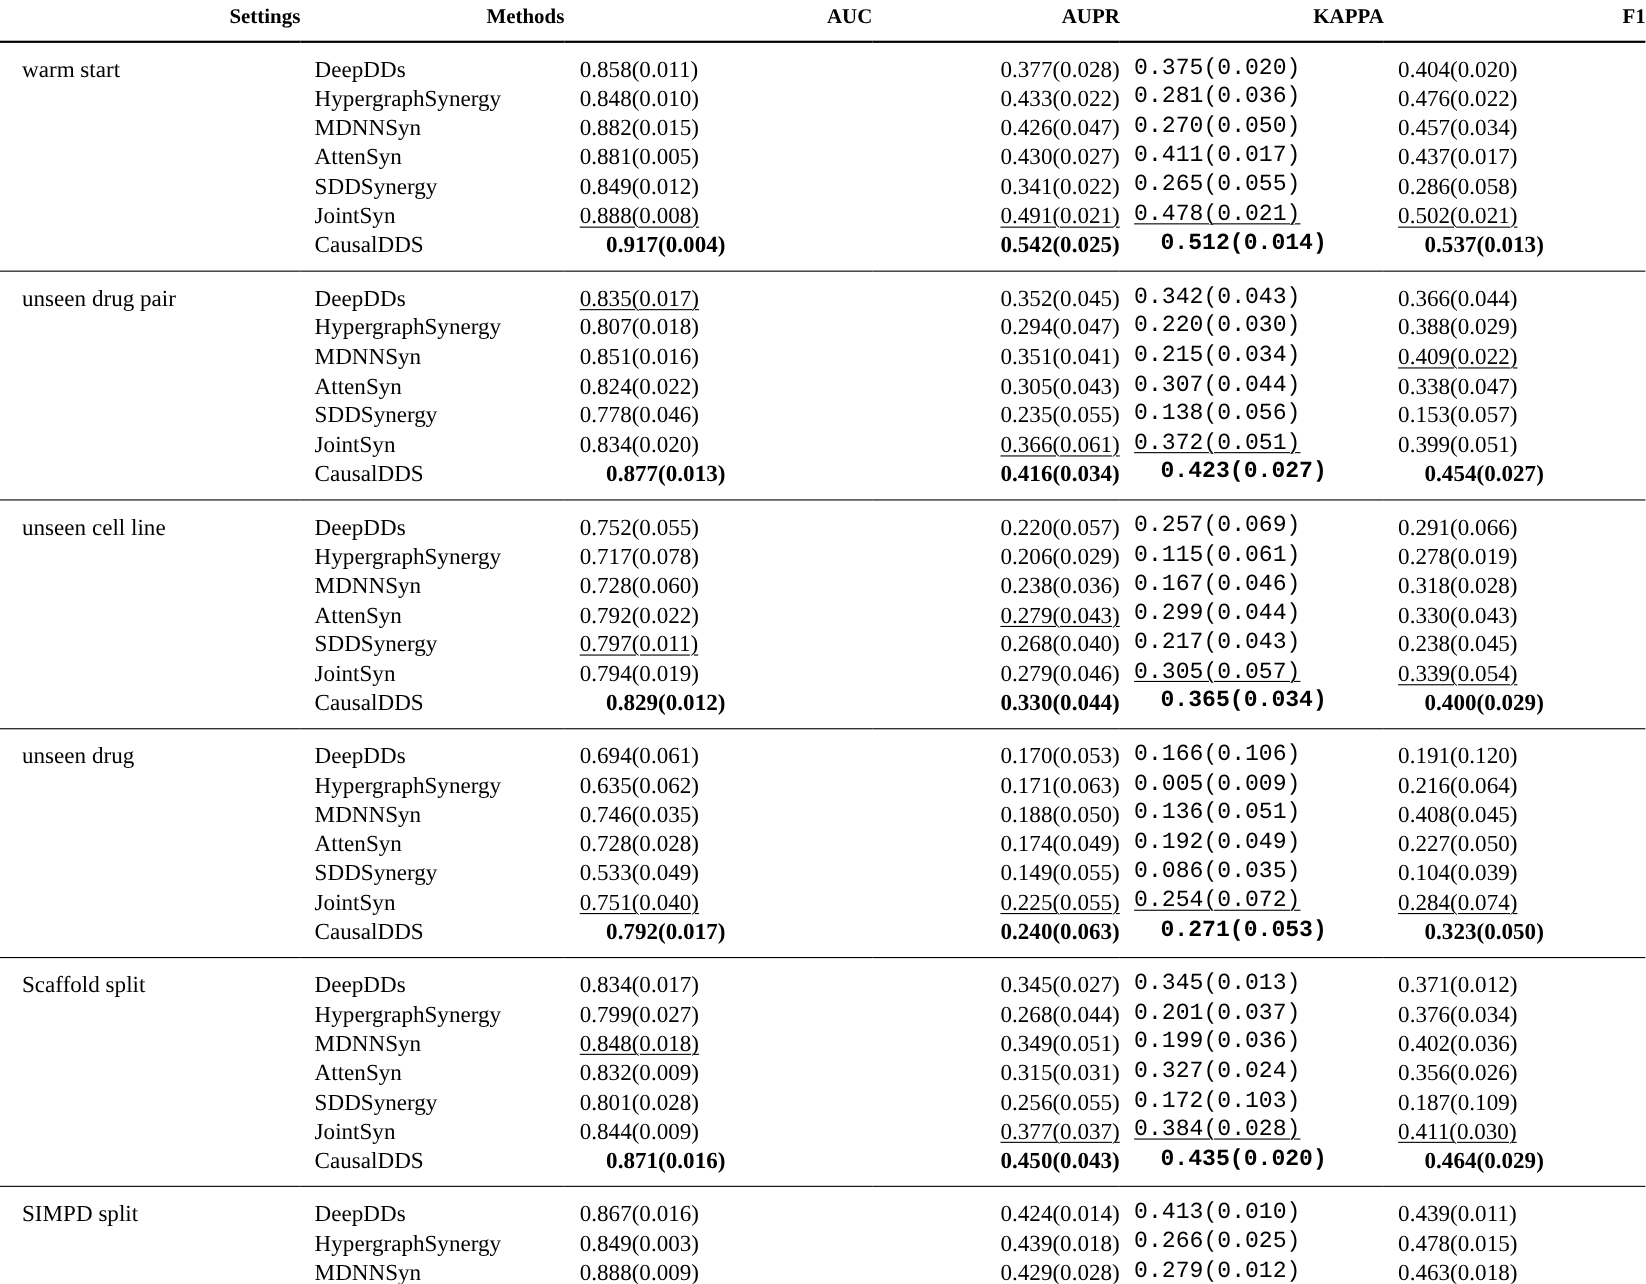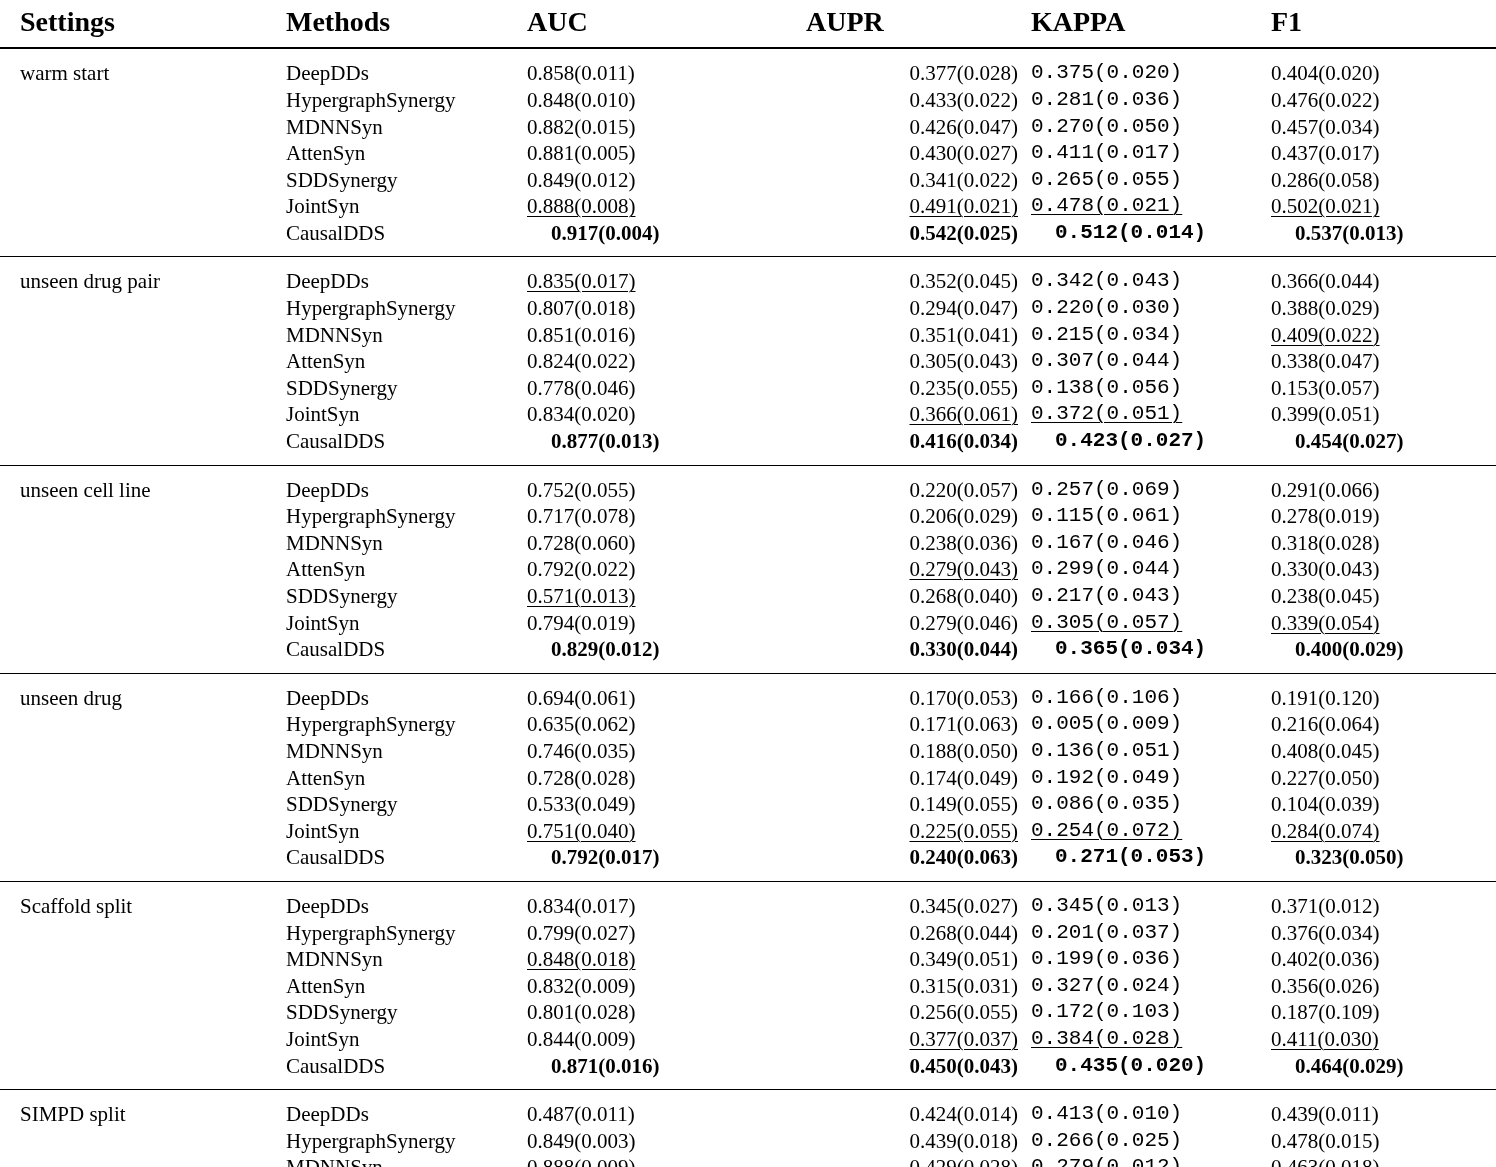--- a/index.html
+++ b/index.html
@@ -29,23 +29,23 @@
   }
   table.results col.c-settings { width: 273px; }
   table.results col.c-methods  { width: 240px; }
   table.results col.c-auc      { width: 280px; }
   table.results col.c-aupr     { width: 225px; }
   table.results col.c-kappa    { width: 240px; }
   table.results col.c-f1       { width: 238px; }
 
   thead th {
     font-weight: bold;
-    text-align: left;
+    text-align: right;
     padding: 5px 0 9px 0;
-    font-size: 28px;
+    font-size: 19px;
     vertical-align: top;
   }
   thead th.pad-left { padding-left: 20px; }
   thead th.col-methods { padding-left: 13px; }
   thead th.col-auc   { padding-left: 14px; }
   thead th.col-aupr  { padding-left: 13px; }
   thead th.col-kappa { padding-left: 13px; }
   thead th.col-f1    { padding-left: 13px; margin-top: 32px; }
 
   .rule-top    { border-top: 2.6px solid #000; }
@@ -243,21 +243,21 @@
         </tr>
         <tr>
           <td class="method-cell">AttenSyn</td>
           <td class="value-cell v-auc"><span class="val">0.792(0.022)</span></td>
           <td class="value-cell v-aupr"><span class="val second">0.279(0.043)</span></td>
           <td class="value-cell v-kappa"><span class="val">0.299(0.044)</span></td>
           <td class="value-cell v-f1"><span class="val">0.330(0.043)</span></td>
         </tr>
         <tr>
           <td class="method-cell">SDDSynergy</td>
-          <td class="value-cell v-auc"><span class="val second">0.571(0.013)</span></td>
+          <td class="value-cell v-auc"><span class="val second">0.797(0.011)</span></td>
           <td class="value-cell v-aupr"><span class="val">0.268(0.040)</span></td>
           <td class="value-cell v-kappa"><span class="val">0.217(0.043)</span></td>
           <td class="value-cell v-f1"><span class="val">0.238(0.045)</span></td>
         </tr>
         <tr>
           <td class="method-cell">JointSyn</td>
           <td class="value-cell v-auc"><span class="val">0.794(0.019)</span></td>
           <td class="value-cell v-aupr"><span class="val">0.279(0.046)</span></td>
           <td class="value-cell v-kappa"><span class="val second">0.305(0.057)</span></td>
           <td class="value-cell v-f1"><span class="val second">0.339(0.054)</span></td>
@@ -371,21 +371,21 @@
           <td class="value-cell v-auc"><span class="val best">0.871(0.016)</span></td>
           <td class="value-cell v-aupr"><span class="val best">0.450(0.043)</span></td>
           <td class="value-cell v-kappa"><span class="val best">0.435(0.020)</span></td>
           <td class="value-cell v-f1"><span class="val best">0.464(0.029)</span></td>
         </tr>
       </tbody>
       <tbody class="block">
         <tr class="first-row">
           <td class="setting-cell rule-mid" rowspan="7">SIMPD split</td>
           <td class="method-cell rule-mid">DeepDDs</td>
-          <td class="value-cell v-auc rule-mid"><span class="val">0.487(0.011)</span></td>
+          <td class="value-cell v-auc rule-mid"><span class="val">0.867(0.016)</span></td>
           <td class="value-cell v-aupr rule-mid"><span class="val">0.424(0.014)</span></td>
           <td class="value-cell v-kappa rule-mid"><span class="val">0.413(0.010)</span></td>
           <td class="value-cell v-f1 rule-mid"><span class="val">0.439(0.011)</span></td>
         </tr>
         <tr>
           <td class="method-cell">HypergraphSynergy</td>
           <td class="value-cell v-auc"><span class="val">0.849(0.003)</span></td>
           <td class="value-cell v-aupr"><span class="val">0.439(0.018)</span></td>
           <td class="value-cell v-kappa"><span class="val">0.266(0.025)</span></td>
           <td class="value-cell v-f1"><span class="val">0.478(0.015)</span></td>

